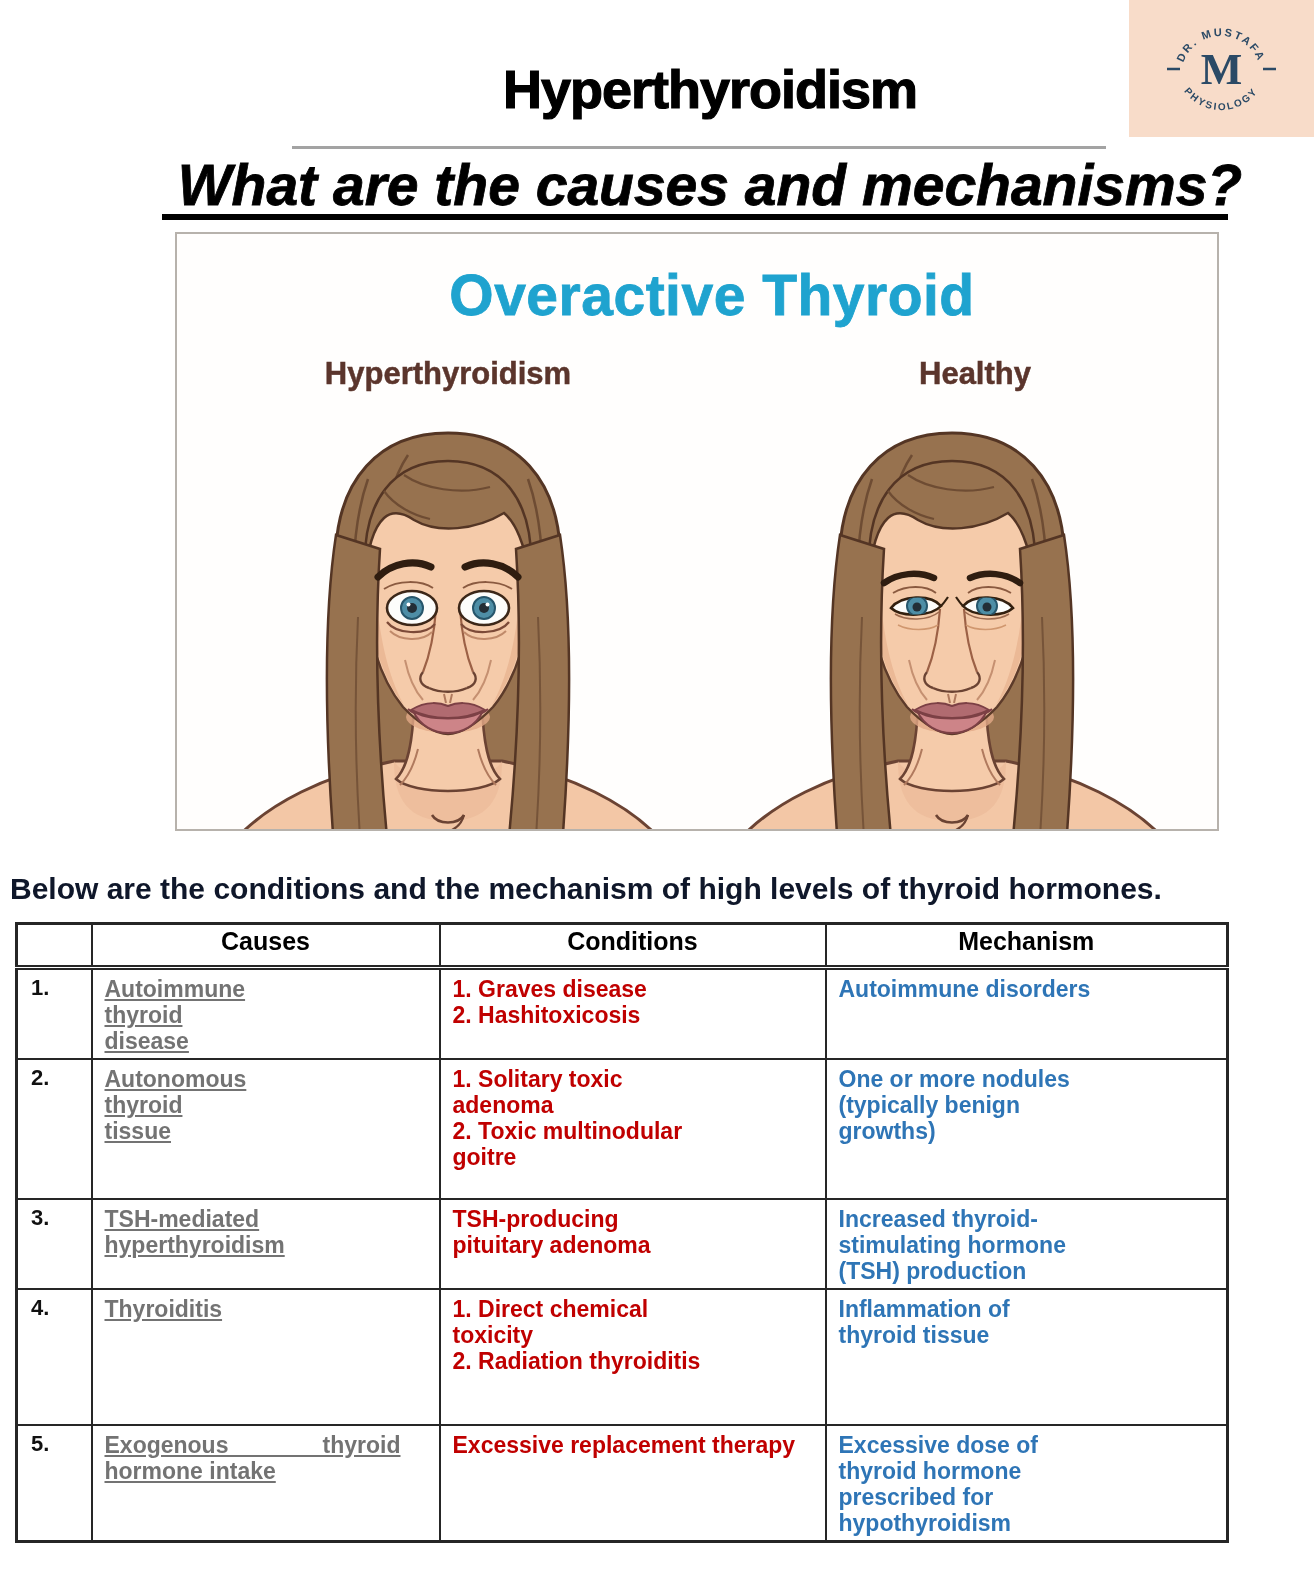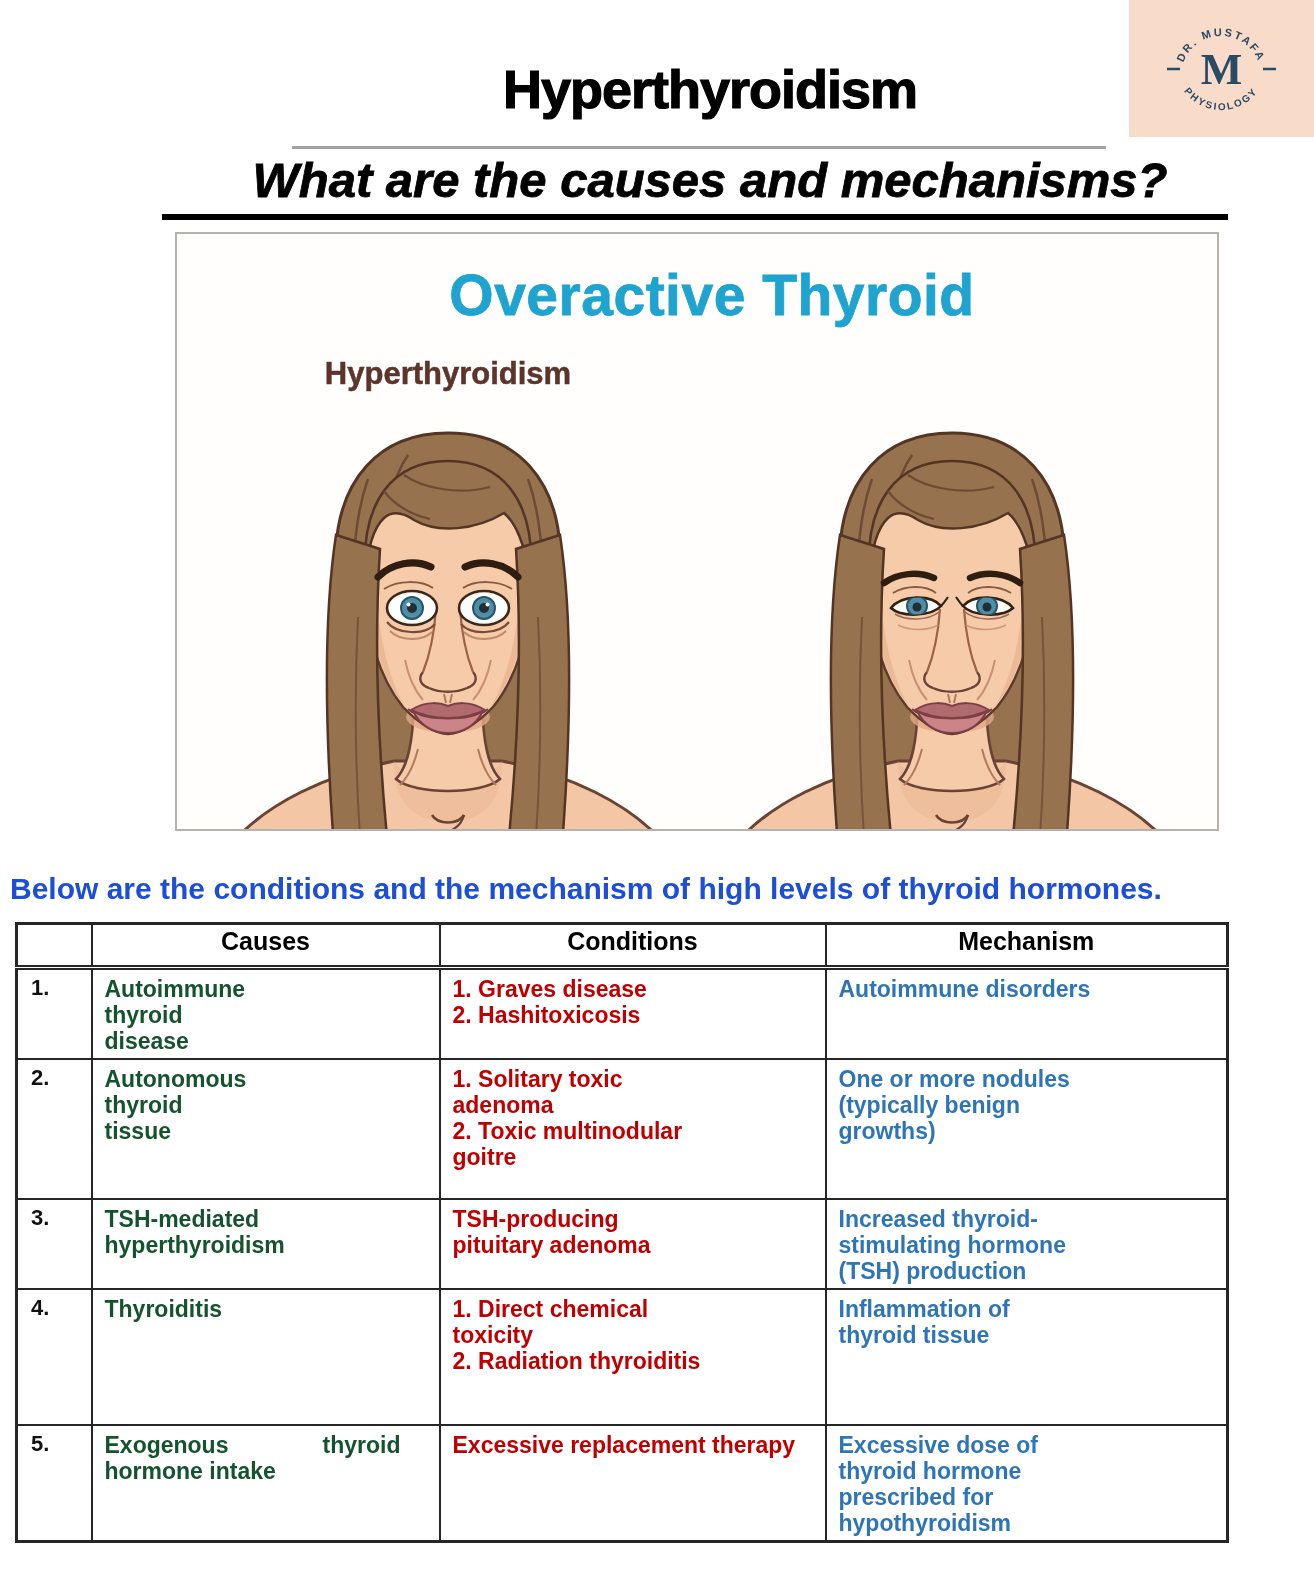--- a/index.html
+++ b/index.html
@@ -9,21 +9,21 @@
   }
   
   .page-title{
     position:absolute;left:106px;right:0;top:58px;text-align:center;
     font-size:54px;font-weight:bold;letter-spacing:-1px;
     -webkit-text-stroke:1.2px #000;
   }
   .title-rule{position:absolute;left:292px;width:814px;top:146px;height:3px;background:#a3a3a3;}
   .page-subtitle{
     position:absolute;left:106px;right:0;top:152px;text-align:center;
-    font-size:49px;font-weight:bold;font-style:italic;
+    font-size:57px;font-weight:bold;font-style:italic;
     -webkit-text-stroke:0.8px #000;
   }
   .subtitle-rule{position:absolute;left:162px;width:1066px;top:214px;height:6px;background:#000;}
   .logo-badge{position:absolute;left:1129px;top:0;width:185px;height:137px;background:#f8dcc9;}
   
   .figure-box{
     position:absolute;left:175px;top:232px;width:1028px;height:595px;
     border:2px solid #b7b2ac;background:#fffefd;overflow:hidden;padding-left:12px;
   }
   .figure-title{
@@ -34,38 +34,38 @@
   .fig-label{
     position:absolute;top:122px;width:320px;text-align:center;
     font-size:31px;font-weight:bold;color:#5b352c;-webkit-text-stroke:0.5px #5b352c;
   }
   .fig-label.left{left:111px;}
   .fig-label.right{left:638px;}
   svg.face{position:absolute;top:183px;width:480px;height:430px;}
   svg.face.left{left:31px;}
   svg.face.right{left:535px;}
   
-  .caption{position:absolute;left:10px;top:872px;font-size:30px;font-weight:600;color:#1d4ed8;}
+  .caption{position:absolute;left:10px;top:872px;font-size:30px;font-weight:600;color:#0f172a;}
   
   table.cond-table{
     position:absolute;left:15px;top:922px;width:1211px;
     border-collapse:collapse;table-layout:fixed;
     border:3px solid #262626;
   }
   .cond-table th,.cond-table td{border:2px solid #262626;vertical-align:top;overflow:hidden;}
   .cond-table th{
     height:38px;font-size:25px;font-weight:800;
     padding:2px 0 0 0;border-bottom:5px double #262626;
   }
   .cond-table td{
     padding:6px 12px 4px 12px;font-weight:bold;font-size:23px;line-height:1.13;
     white-space:pre-line;
   }
   td.num{font-size:22px;font-weight:600;padding-left:13px;white-space:normal;color:#111;}
-  td.cause{color:#14532d;}
+  td.cause{color:#737373;text-decoration:underline;}
   td.cond{color:#c00000;}
   td.mech{color:#2e75b6;}
   td.justify{text-align:justify;white-space:normal;}
   td.cause.justify{padding-right:38px;}
   td.cond.justify{padding-right:26px;}
   tr.r1{height:80px;} tr.r2{height:140px;} tr.r3{height:86px;}
   tr.r4{height:136px;} tr.r5{height:98px;}
 </style>
 </head>
 <body>
@@ -165,20 +165,21 @@
       <textPath href="#arcBot" startOffset="50%" text-anchor="middle">PHYSIOLOGY</textPath>
     </text>
     <text x="92.5" y="84" text-anchor="middle" font-size="44" font-weight="bold" fill="#2b4a66" style="font-family:'Liberation Serif',serif">M</text>
     <path d="M38,69 H51 M134,69 H147" stroke="#2b4a66" stroke-width="2.5"></path>
   </svg>
 </div>
 
 <div class="figure-box">
   <div class="figure-title">Overactive Thyroid</div>
   <div class="fig-label left">Hyperthyroidism</div>
+  <div class="fig-label right">Healthy</div>
 
   <svg class="face left" viewBox="0 0 480 430">
     <use href="#woman"></use>
     <use href="#eye-wide"></use>
     <use href="#eye-wide" transform="translate(480 0) scale(-1 1)"></use>
   </svg>
 
   <svg class="face right" viewBox="0 0 480 430">
     <use href="#woman"></use>
     <use href="#eye-normal"></use>

